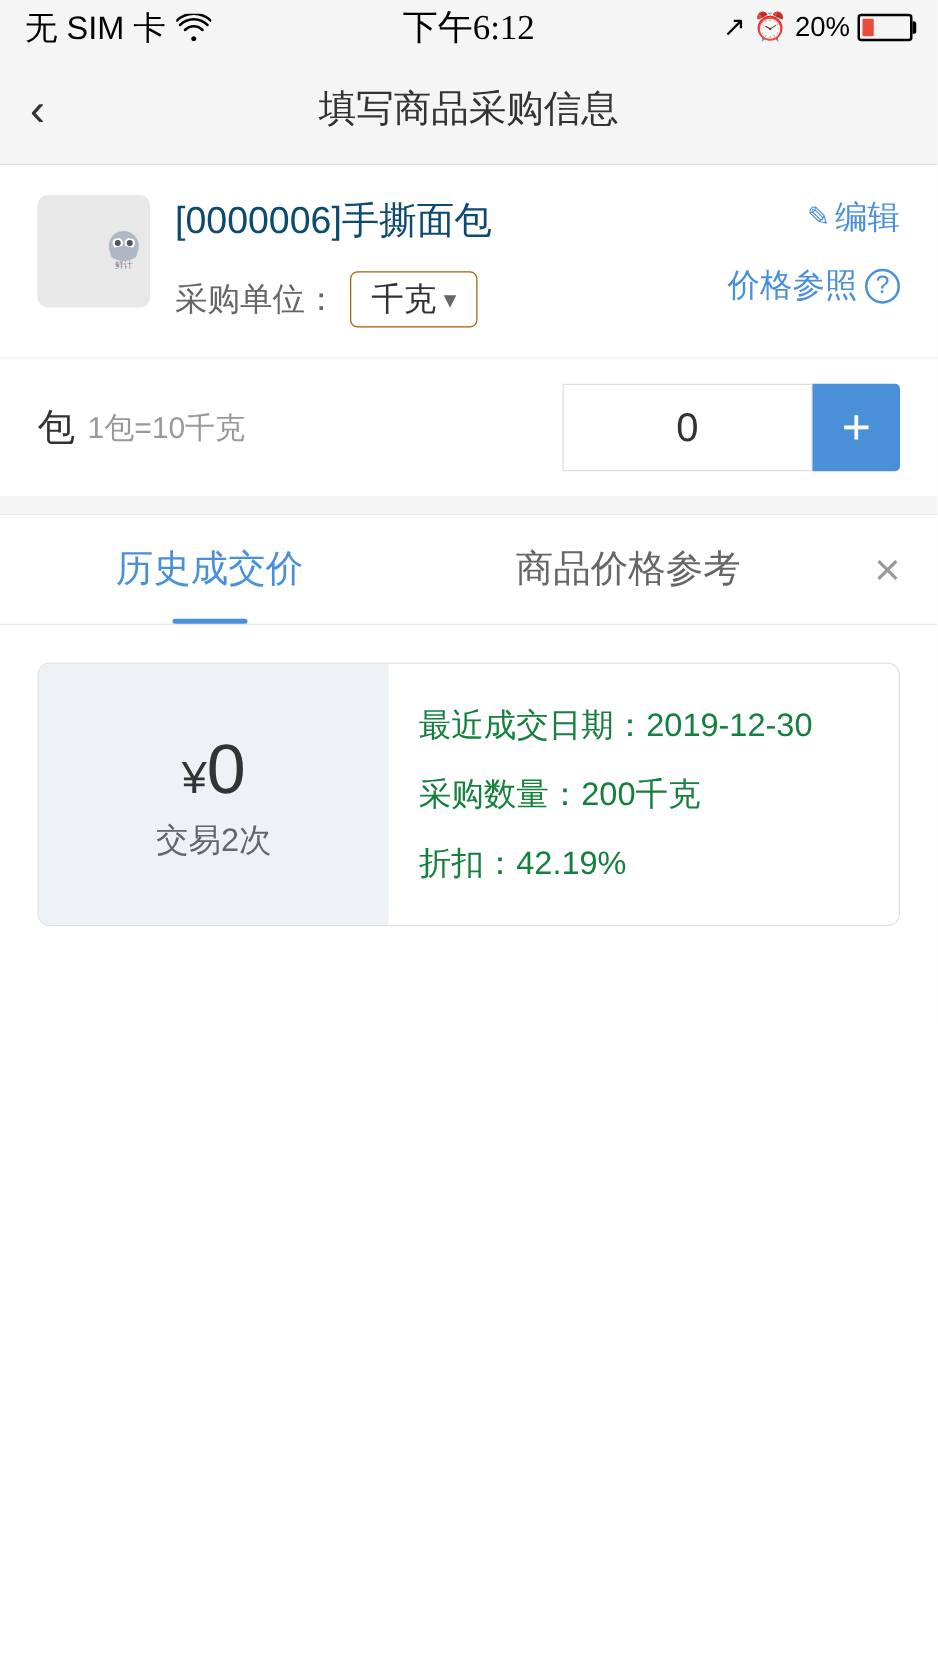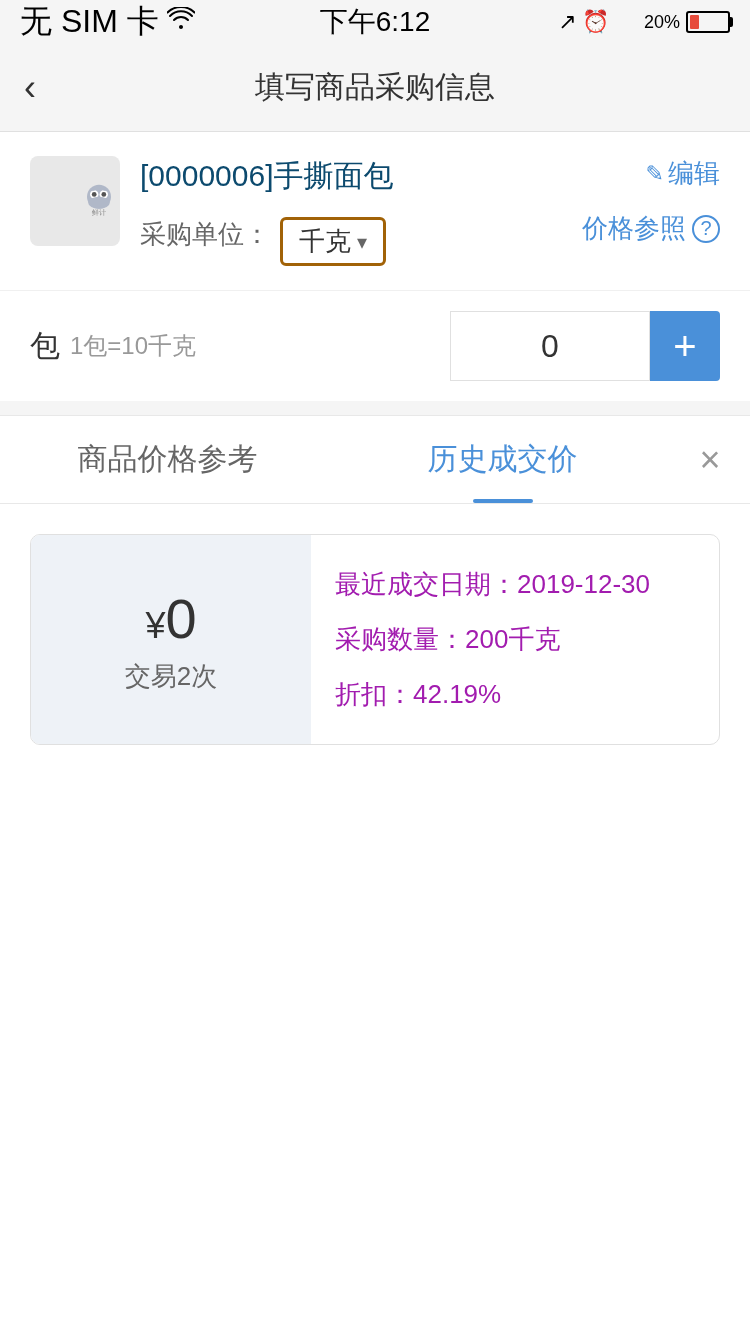--- a/index.html
+++ b/index.html
@@ -16,34 +16,35 @@
     .status-bar {
       width: 750px;
       height: 44px;
       background: #f5f5f5;
       display: flex;
       align-items: center;
       justify-content: space-between;
       padding: 0 20px;
     }
     .status-left {
-      font-size: 32px;
+      font-size: 26px;
       font-weight: 500;
       color: #000;
       display: flex;
-      align-items: flex-start;
+      align-items: flex-end;
       gap: 8px;
     }
     .status-center {
       font-size: 28px;
       font-weight: 500;
       color: #000;
       position: absolute;
       left: 50%;
       transform: translateX(-50%);
+      font-family: Liberation Serif, serif;
     }
     .status-right {
       display: flex;
       align-items: center;
       gap: 6px;
       font-size: 24px;
       color: #000;
     }
     .battery-icon {
       width: 44px;
@@ -127,26 +128,27 @@
       flex: 1;
     }
     .product-name {
       font-size: 30px;
       color: #0c4a6e;
       font-weight: 500;
       margin-bottom: 20px;
     }
     .product-unit-row {
       display: flex;
+      align-items: center;
       gap: 10px;
       font-size: 26px;
       color: #666;
     }
     .unit-select {
-      border: 3px solid #a16207;
+      border: 1px solid #a16207;
       border-radius: 6px;
       padding: 4px 16px;
       font-size: 26px;
       color: #333;
       background: #fff;
       display: flex;
       align-items: center;
       gap: 6px;
     }
     .unit-select-arrow {
@@ -329,21 +331,21 @@
     .price-card-right {
       flex: 1;
       padding: 30px 24px;
       display: flex;
       flex-direction: column;
       gap: 16px;
       justify-content: center;
     }
     .price-detail-row {
       font-size: 26px;
-      color: #a21caf;
+      color: #15803d;
       line-height: 1.5;
     }
 
     
     .content-below {
       width: 750px;
       min-height: 700px;
       background: #fff;
     }
   </style>
@@ -359,21 +361,21 @@
         <path d="M7 13c1.9-1.9 4.4-3 7-3s5.1 1.1 7 3" stroke="#000" stroke-width="2" fill="none" stroke-linecap="round"></path>
         <path d="M3 9C5.9 6.1 9.8 4.3 14 4.3s8.1 1.8 11 4.7" stroke="#000" stroke-width="2" fill="none" stroke-linecap="round"></path>
         <path d="M0.5 5.5C4.2 1.8 8.9 0 14 0s9.8 1.8 13.5 5.5" stroke="#000" stroke-width="2" fill="none" stroke-linecap="round"></path>
       </svg>
     </span>
   </div>
   <div class="status-center">下午6:12</div>
   <div class="status-right">
     <span style="font-size:22px;">↗</span>
     <span style="font-size:22px;">⏰</span>
-    <span style="font-size:18px;margin-left:28px;">20%</span>
+    <span style="font-size:22px;">20%</span>
     <div class="battery-icon">
       <div class="battery-fill"></div>
     </div>
   </div>
 </div>
 
 <div class="nav-bar">
   <span class="nav-back">‹</span>
   <span class="nav-title">填写商品采购信息</span>
 </div>
@@ -429,26 +431,26 @@
   <div class="quantity-control">
     <div class="quantity-input-box">
       <span>0</span>
     </div>
     <div class="quantity-plus-btn">+</div>
   </div>
 </div>
 
 <div class="tabs-section">
   <div class="tabs-header">
-    <div class="tab-item inactive">
-      <span class="tab-label">商品价格参考</span>
-    </div>
     <div class="tab-item active">
       <span class="tab-label">历史成交价</span>
       <div class="tab-underline"></div>
+    </div>
+    <div class="tab-item inactive">
+      <span class="tab-label">商品价格参考</span>
     </div>
     <div class="tab-close-btn">×</div>
   </div>
 
   <div class="price-card-area">
     <div class="price-card">
       <div class="price-card-left">
         <div style="display:flex;align-items:baseline;">
           <span class="price-currency">¥</span>
           <span class="price-value">0</span>

